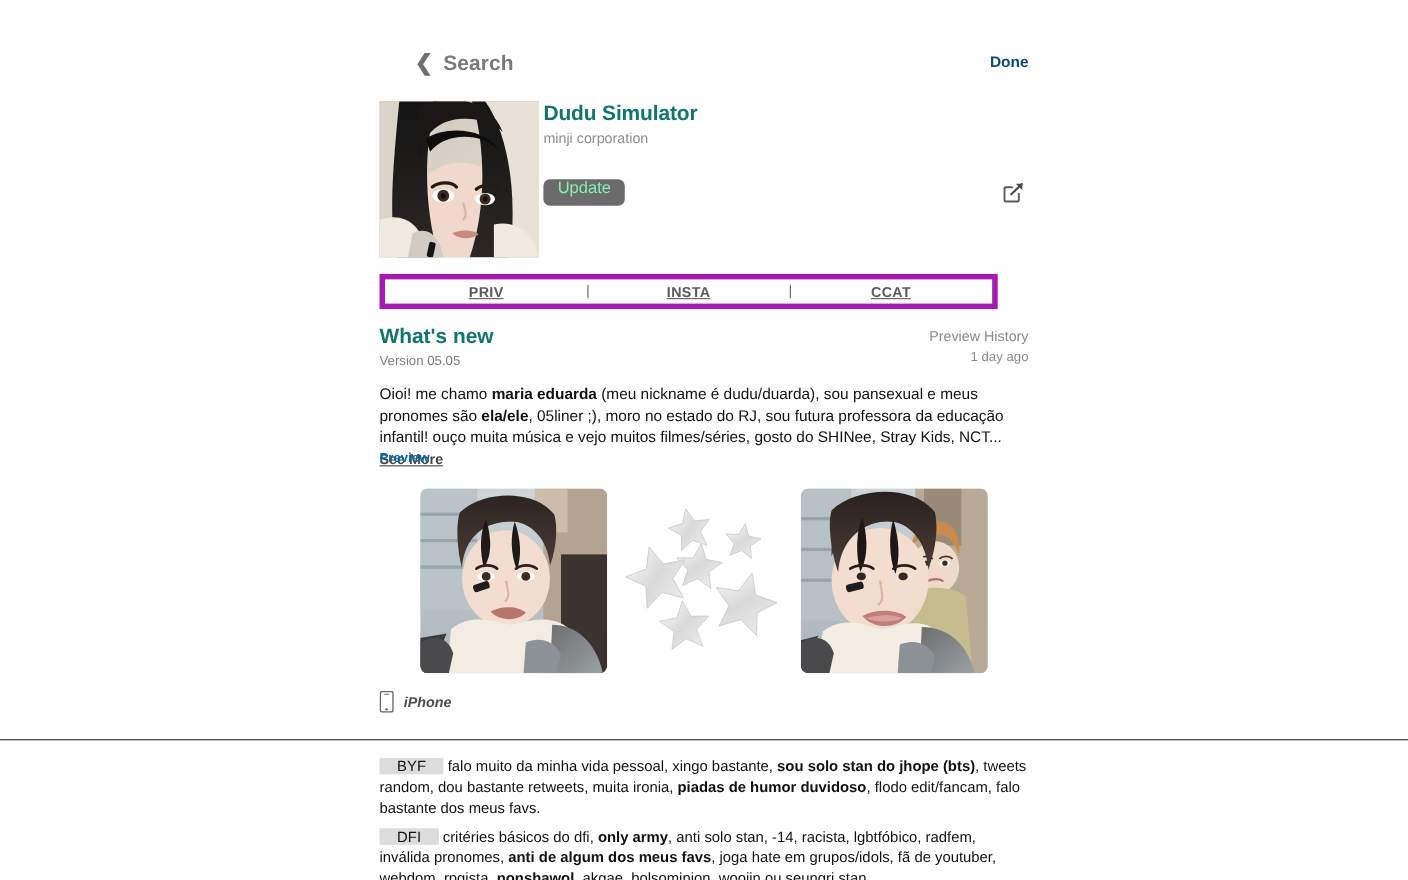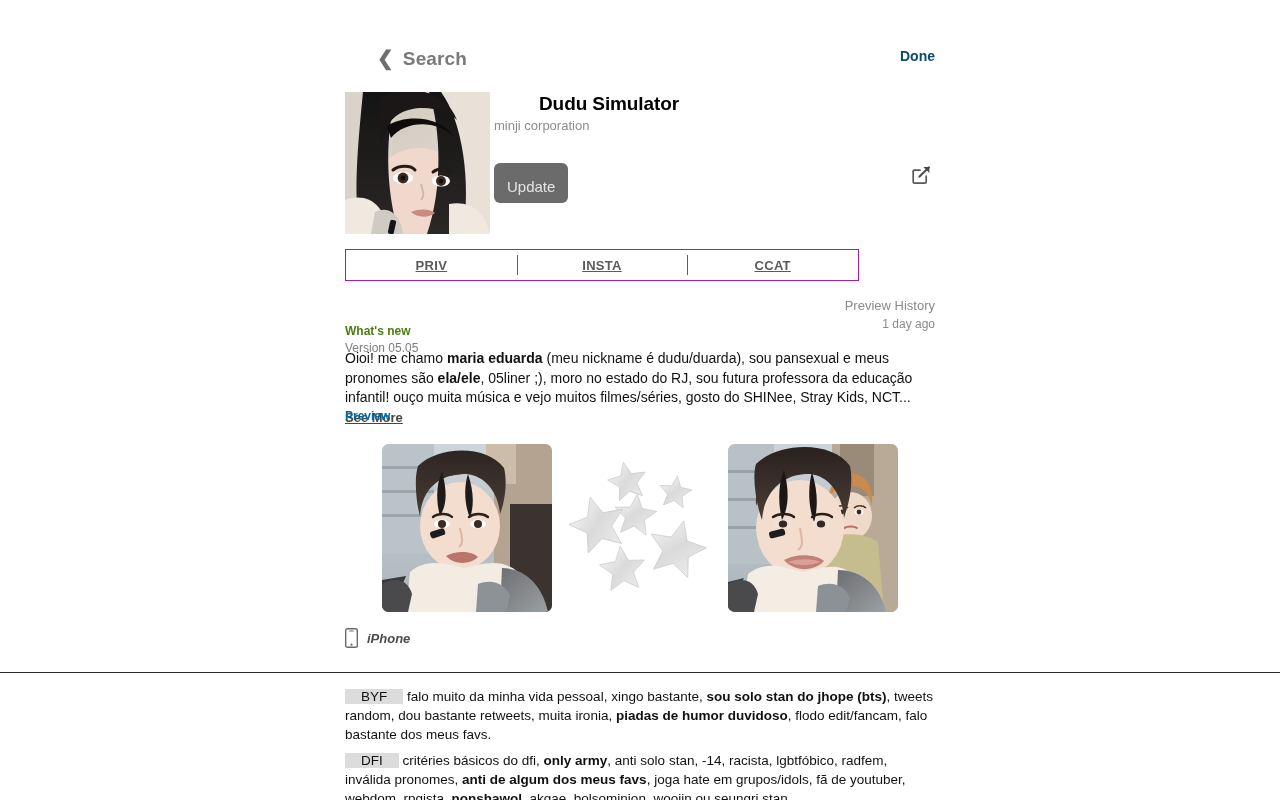--- a/index.html
+++ b/index.html
@@ -35,61 +35,61 @@
   .app-header {
     position: absolute; left: 345px; top: 92px; width: 590px; height: 142px;
   }
   .app-icon {
     position: absolute; left: 0; top: 0; width: 145px; height: 142px;
     overflow: hidden; background: #cfc9c1;
   }
   .app-icon svg { display: block; width: 145px; height: 142px; }
   .app-title {
     position: absolute; left: 149px; top: 1px;
-    font-size: 19px; font-weight: bold; color: #000000; letter-spacing: -.1px; margin-left: 45px;
+    font-size: 19px; font-weight: bold; color: #0f766e; letter-spacing: -.1px;
   }
   .app-dev {
     position: absolute; left: 149px; top: 26px;
     font-size: 13px; color: #8c8c8c;
   }
   .update-btn {
     position: absolute; left: 149px; top: 71px;
-    background: #6b6b6b; color: #e5e5e5;
+    background: #6b6b6b; color: #86efac;
     border: none; border-radius: 6px;
-    padding: 16px 13px 7px 13px;
+    padding: 0 13px 7px 13px;
     font-family: "Liberation Sans", sans-serif;
     font-size: 15px; line-height: 1.1; cursor: pointer;
   }
   .share-btn {
     position: absolute; right: 0; top: 69px;
     width: 28px; height: 28px; cursor: pointer;
     display: flex; align-items: center; justify-content: center;
   }
 
   
   .tabbar {
-    position: absolute; left: 345px; top: 249px; width: 514px; height: 32px;
-    border: 1px solid #a21caf; display: flex; background: #fff;
+    position: absolute; left: 345px; top: 249px; width: 562px; height: 32px;
+    border: 5px solid #a21caf; display: flex; background: #fff;
   }
   .tab {
     flex: 1 1 0; display: flex; align-items: center; justify-content: center;
     position: relative; cursor: pointer;
   }
   .tab + .tab::before {
     content: ""; position: absolute; left: 0; top: 5px; bottom: 5px;
     width: 1px; background: #5e5e5e;
   }
   .tab span {
     font-size: 13px; font-weight: bold; color: #5a5a5a;
     text-decoration: underline; letter-spacing: .3px;
   }
 
   
   .whatsnew { position: absolute; left: 345px; top: 296px; width: 590px; }
-  .wn-title { font-size: 12px; font-weight: bold; color: #4d7c0f; margin-top: 28px; }
+  .wn-title { font-size: 19px; font-weight: bold; color: #0f766e; }
   .wn-version { font-size: 12px; color: #7d7d7d; margin-top: 3px; }
   .wn-right {
     position: absolute; right: 0; top: 2px; text-align: right;
   }
   .wn-vhistory { font-size: 13px; color: #8a8a8a; }
   .wn-ago { font-size: 12px; color: #8a8a8a; margin-top: 4px; }
 
   
   .desc {
     position: absolute; left: 345px; top: 349px; width: 590px;

